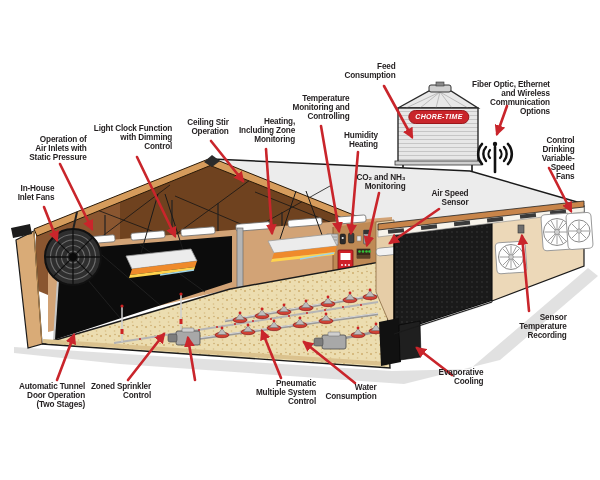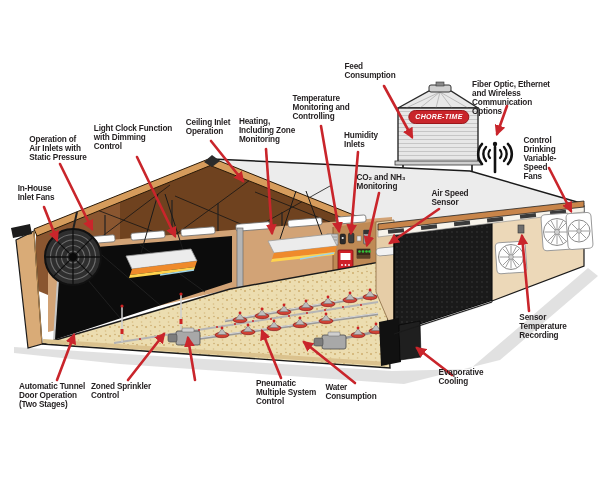--- a/index.html
+++ b/index.html
@@ -1,19 +1,19 @@
 <!DOCTYPE html>
 <html><head>
 <meta charset="utf-8">
 <style>
   html,body{margin:0;padding:0;background:#fff;}
   .stage{position:relative;width:600px;height:480px;background:#fff;overflow:hidden;
          font-family:"Liberation Sans",sans-serif;}
   .stage svg{position:absolute;left:0;top:0;}
-  .label{position:absolute;transform:translateX(-50%);text-align:left;
+  .label{position:absolute;transform:translateX(-50%);text-align:right;
          font-weight:bold;font-size:8.2px;line-height:1.1;letter-spacing:-0.15px;
          color:#231f20;white-space:pre-line;pointer-events:none;}
   #lb0{left:36px;top:184px}   #lb1{left:58px;top:135px}   #lb2{left:133px;top:124px}
   #lb3{left:208px;top:118px}  #lb4{left:267px;top:117px}  #lb5{left:321px;top:94px}
   #lb6{left:370px;top:62px}   #lb7{left:511px;top:80px}   #lb8{left:361px;top:131px}
   #lb9{left:381px;top:173px}  #lb10{left:450px;top:189px} #lb11{left:549px;top:136px}
   #lb12{left:543px;top:313px} #lb13{left:461px;top:368px} #lb14{left:351px;top:383px}
   #lb15{left:286px;top:379px} #lb16{left:197px;top:382px} #lb17{left:121px;top:382px}
   #lb18{left:52px;top:382px}
   .bin-logo{position:absolute;left:439px;top:110px;transform:translateX(-50%);
@@ -363,36 +363,36 @@
 </svg>
 
 <div class="label" id="lb0">In-House
 Inlet Fans</div>
 <div class="label" id="lb1">Operation of
 Air Inlets with
 Static Pressure</div>
 <div class="label" id="lb2">Light Clock Function
 with Dimming
 Control</div>
-<div class="label" id="lb3">Ceiling Inlet
+<div class="label" id="lb3">Ceiling Stir
 Operation</div>
 <div class="label" id="lb4">Heating,
 Including Zone
 Monitoring</div>
 <div class="label" id="lb5">Temperature
 Monitoring and
 Controlling</div>
 <div class="label" id="lb6">Feed
 Consumption</div>
 <div class="label" id="lb7">Fiber Optic, Ethernet
 and Wireless
 Communication
 Options</div>
 <div class="label" id="lb8">Humidity
-Inlets</div>
+Heating</div>
 <div class="label" id="lb9">CO₂ and NH₃
 Monitoring</div>
 <div class="label" id="lb10">Air Speed
 Sensor</div>
 <div class="label" id="lb11">Control Drinking
 Variable-Speed
 Fans</div>
 <div class="label" id="lb12">Sensor
 Temperature
 Recording</div>

